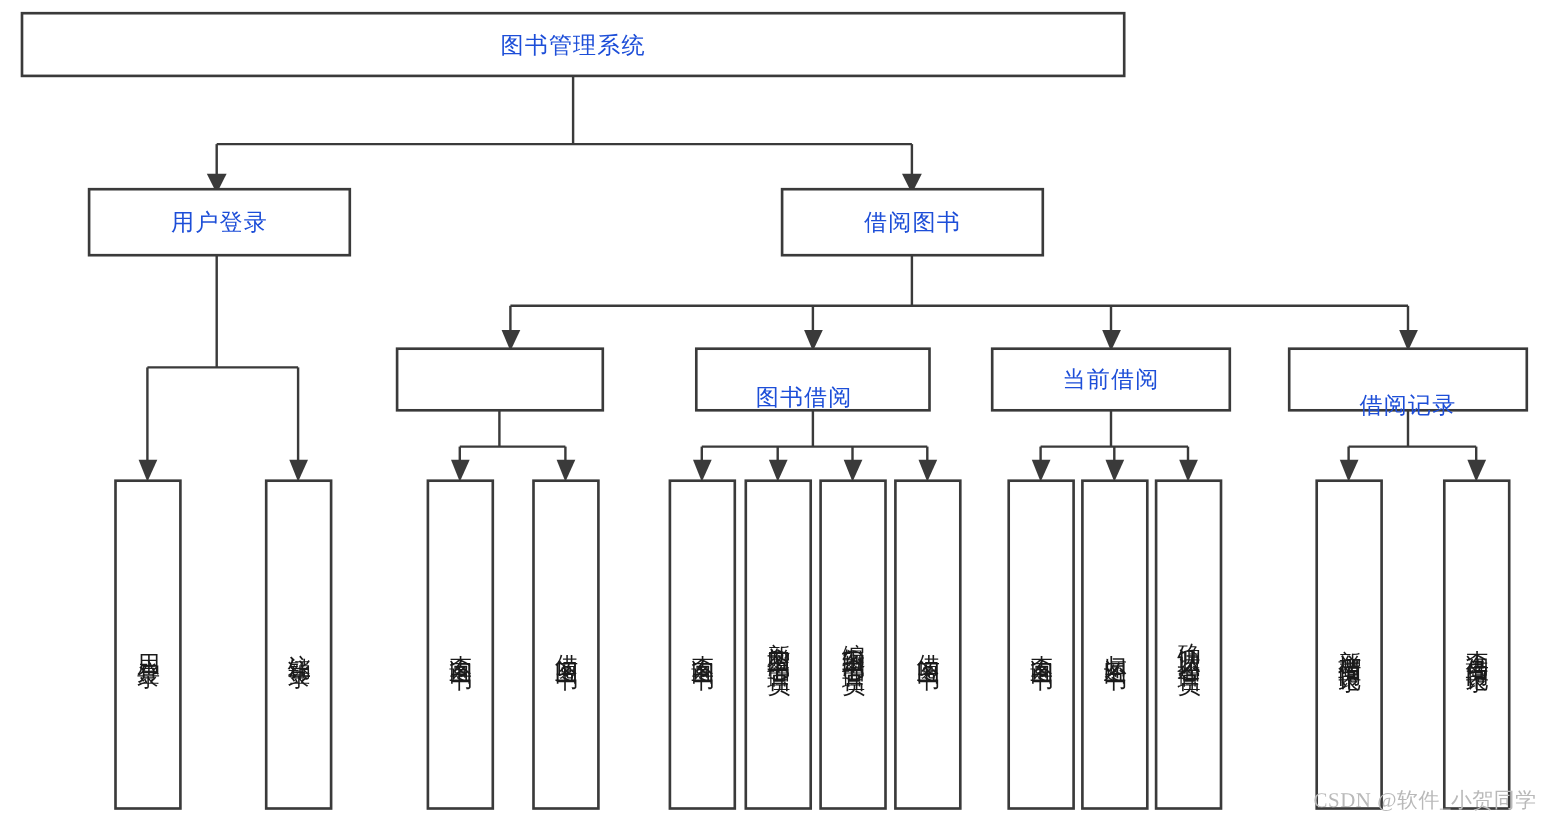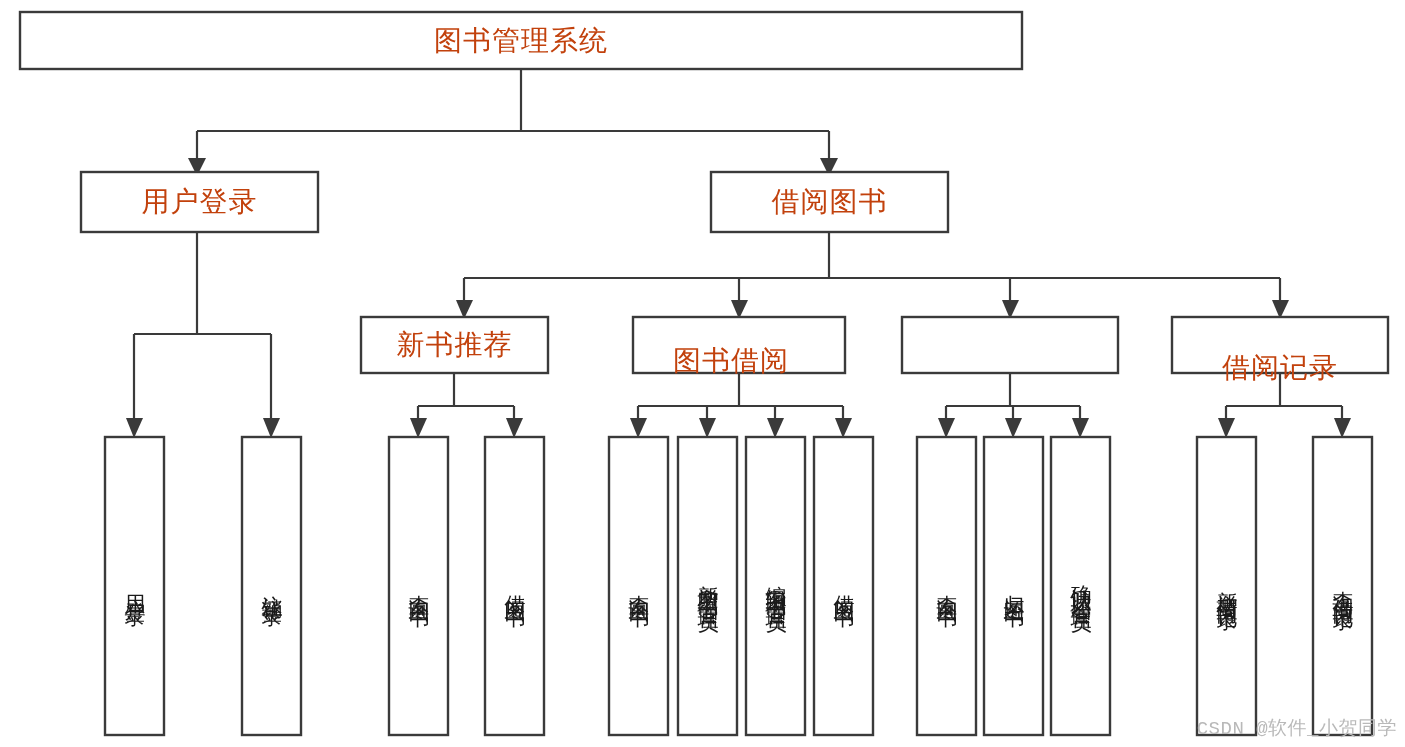--- a/index.html
+++ b/index.html
@@ -59,30 +59,30 @@
   }
   .hlabel-wrap {
     position: absolute;
     display: flex;
     align-items: center;
     justify-content: center;
     pointer-events: none;
   }
   .hlabel-text {
     font-family: Liberation Sans, sans-serif;
-    font-size: 28px;
-    color: #c2410c;
+    font-size: 21px;
+    color: #1d4ed8;
     white-space: nowrap;
     letter-spacing: 1px;
   }
   #watermark {
     position: absolute;
     right: 8px;
     bottom: 6px;
-    font-family: Liberation Mono, monospace;
+    font-family: Liberation Serif, serif;
     font-size: 19px;
     color: #b9b9b9;
     letter-spacing: 0.5px;
     white-space: nowrap;
     pointer-events: none;
   }
 </style>
 </head>
 <body>
 
@@ -188,26 +188,26 @@
     <span class="hlabel-text">图书管理系统</span>
   </div>
 
   <div class="hlabel-wrap" style="left:81px;  top:172px; width:237px; height:60px;">
     <span class="hlabel-text">用户登录</span>
   </div>
   <div class="hlabel-wrap" style="left:711px; top:172px; width:237px; height:60px;">
     <span class="hlabel-text">借阅图书</span>
   </div>
 
-  <div class="hlabel-wrap" style="left:361px; top:317px; width:187px; height:56px;">
-    <span class="hlabel-text">新书推荐</span>
-  </div>
   <div class="hlabel-wrap" style="left:633px; top:317px; width:196px; height:56px;margin-top:16px;">
     <span class="hlabel-text">图书借阅</span>
   </div>
+  <div class="hlabel-wrap" style="left:902px; top:317px; width:216px; height:56px;">
+    <span class="hlabel-text">当前借阅</span>
+  </div>
   <div class="hlabel-wrap" style="left:1172px; top:317px; width:216px; height:56px;margin-top:23px;">
     <span class="hlabel-text">借阅记录</span>
   </div>
 
   <div class="vlabel-wrap" style="left:105px; top:437px; width:59px; height:298px;">
     <span class="vlabel-text">用户登录</span>
   </div>
   <div class="vlabel-wrap" style="left:242px; top:437px; width:59px; height:298px;">
     <span class="vlabel-text">注销登录</span>
   </div>

